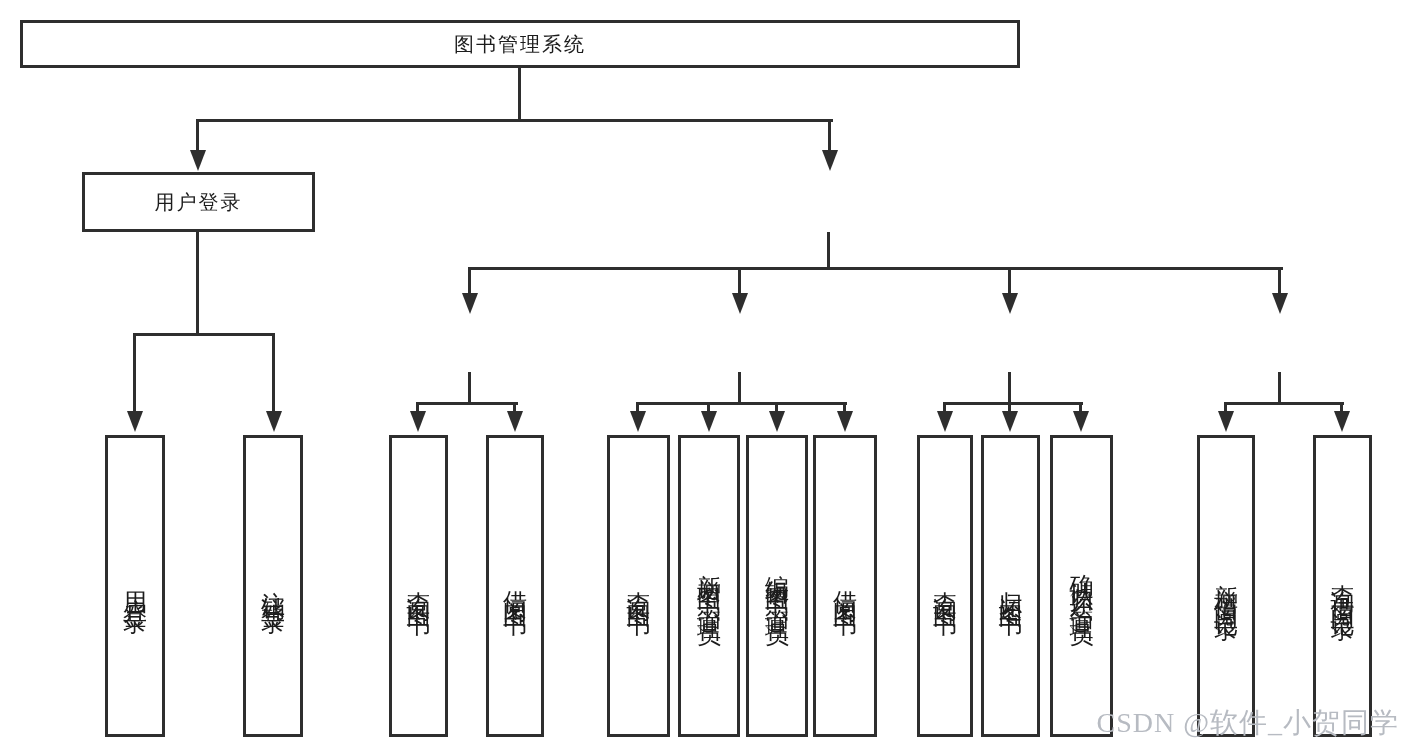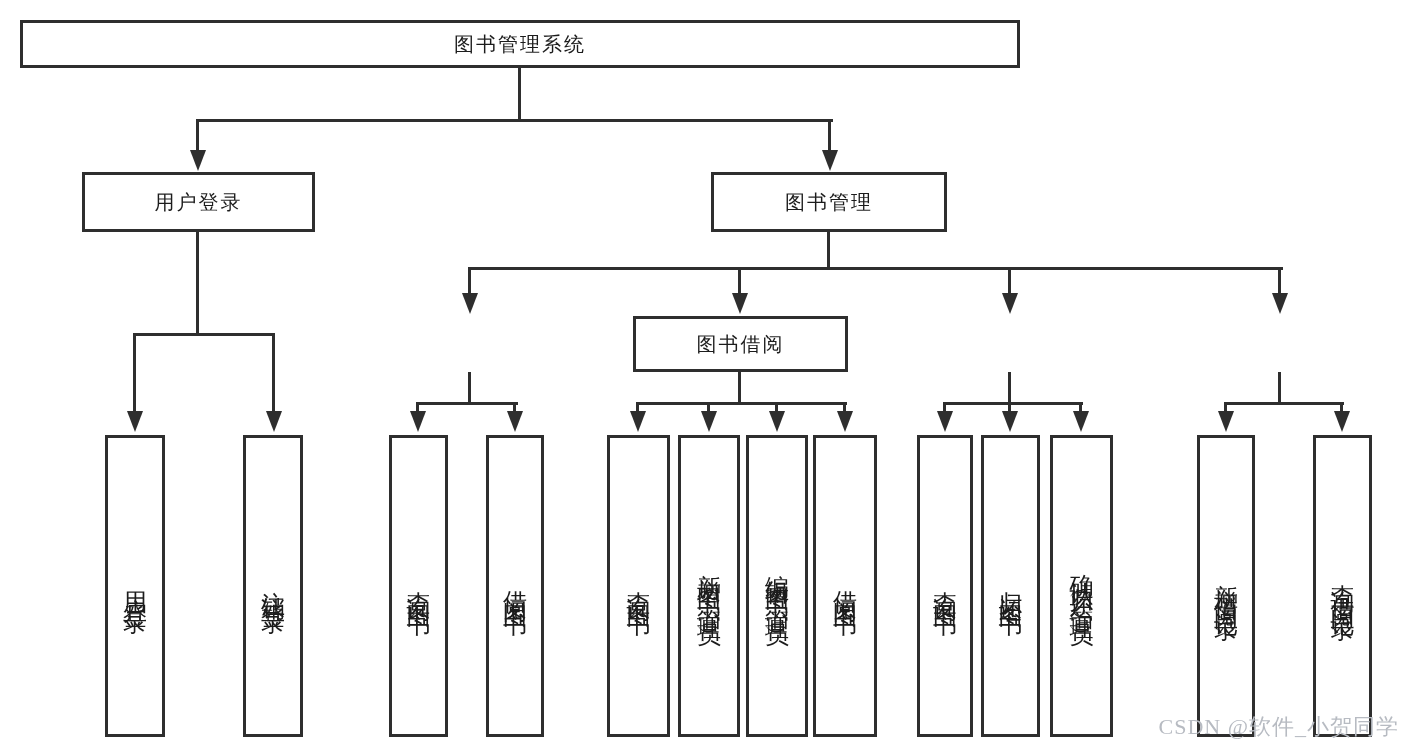--- a/index.html
+++ b/index.html
@@ -90,67 +90,61 @@
   #c6a3{left:1073px;top:411px;}
   
   #c7v{left:1278px;top:372px;width:3px;height:32px;}
   #c7h{left:1224px;top:402px;width:120px;height:3px;}
   #c7s1{left:1224px;top:402px;width:3px;height:10px;}
   #c7s2{left:1340px;top:402px;width:3px;height:10px;}
   #c7a1{left:1218px;top:411px;} #c7a2{left:1334px;top:411px;}
   
   #watermark{
     position:absolute;right:6px;bottom:5px;z-index:10;
-    font-size:22px;letter-spacing:1px;color:#b7bbc2;white-space:nowrap;
+    font-size:28px;letter-spacing:1px;color:#b7bbc2;white-space:nowrap;
   }
 </style>
 </head>
 <body>
 
 <div id="stage">
 
   <div class="box" id="n-root">
     <span>图书管理系统</span>
   </div>
 
   <div class="ln" id="c1v"></div>
   <div class="ln" id="c1h"></div>
   <div class="ln" id="c1s1"></div>
   <div class="ln" id="c1s2"></div>
   <div class="arw" id="c1a1"></div>
   <div class="arw" id="c1a2"></div>
 
   <div class="box" id="n-l2a">
     <span>用户登录</span>
-  </div>
-  <div class="box" id="n-l2b">
-    <span>图书管理</span>
   </div>
 
   <div class="ln" id="c2v"></div>
   <div class="ln" id="c2h"></div>
   <div class="ln" id="c2s1"></div>
   <div class="ln" id="c2s2"></div>
   <div class="ln" id="c2s3"></div>
   <div class="ln" id="c2s4"></div>
   <div class="arw" id="c2a1"></div>
   <div class="arw" id="c2a2"></div>
   <div class="arw" id="c2a3"></div>
   <div class="arw" id="c2a4"></div>
 
   <div class="ln" id="c3v"></div>
   <div class="ln" id="c3h"></div>
   <div class="ln" id="c3s1"></div>
   <div class="ln" id="c3s2"></div>
   <div class="arw" id="c3a1"></div>
   <div class="arw" id="c3a2"></div>
 
-  <div class="box" id="n-l3b">
-    <span>图书借阅</span>
-  </div>
 
   <div class="ln" id="c4v"></div>
   <div class="ln" id="c4h"></div>
   <div class="ln" id="c4s1"></div>
   <div class="ln" id="c4s2"></div>
   <div class="arw" id="c4a1"></div>
   <div class="arw" id="c4a2"></div>
 
   <div class="ln" id="c5v"></div>
   <div class="ln" id="c5h"></div>

